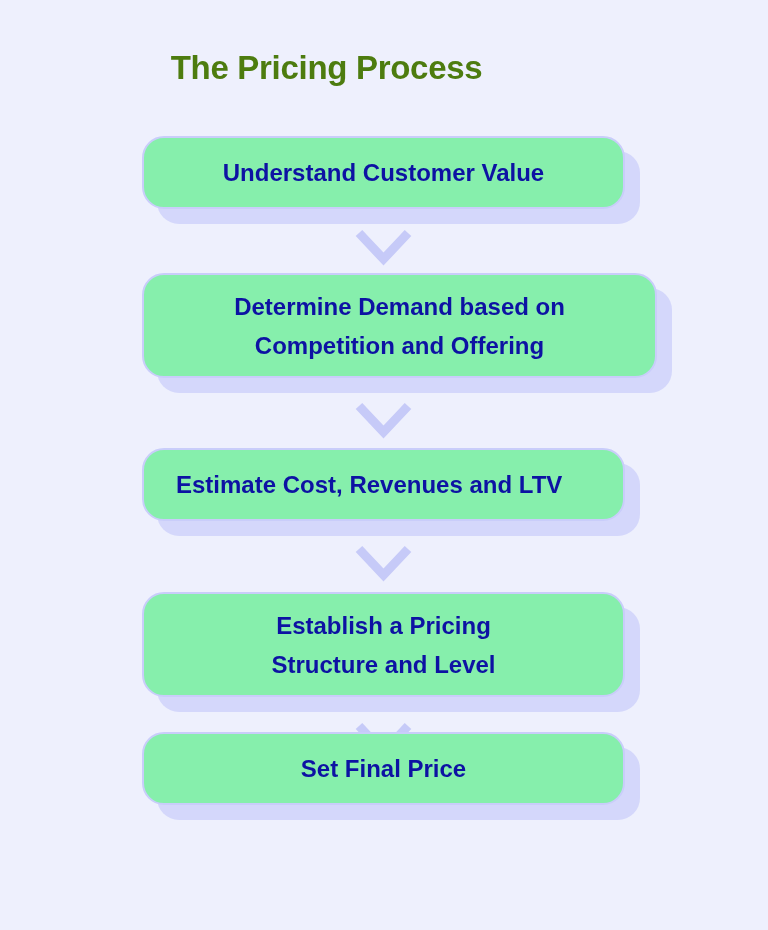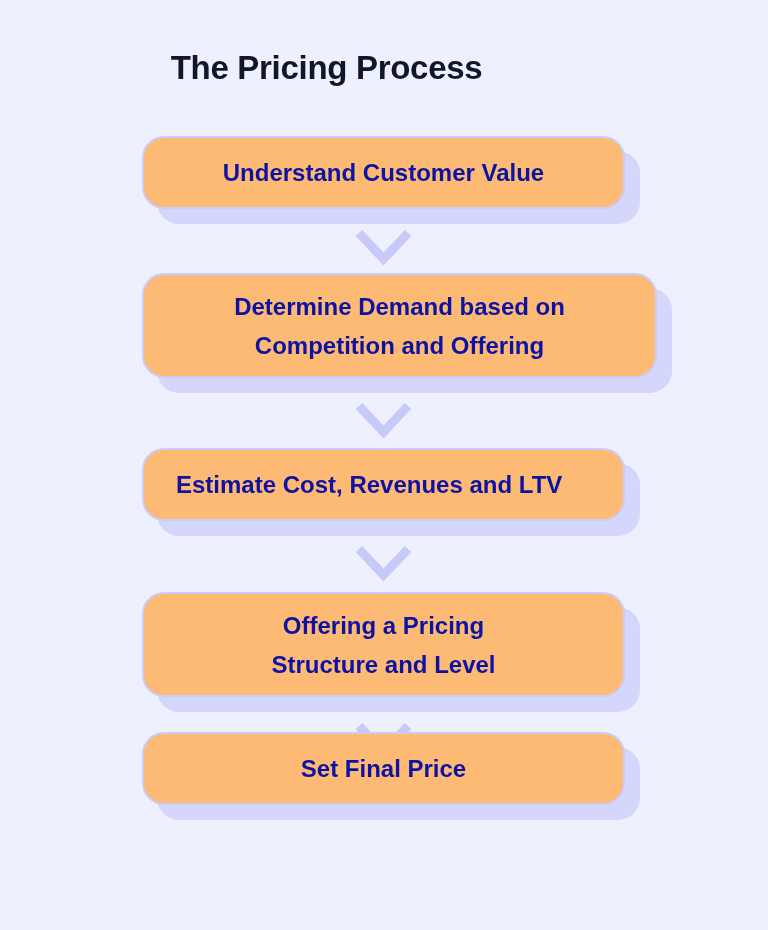--- a/index.html
+++ b/index.html
@@ -13,21 +13,21 @@
       position: relative;
       overflow: hidden;
       font-family: "Liberation Sans", "DejaVu Sans", sans-serif;
     }
     .title {
       position: absolute;
       left: 0;
       top: 48px;
       width: 653px;
       text-align: center;
-      color: #0f172a;
+      color: #4d7c0f;
       font-size: 33px;
       font-weight: bold;
       letter-spacing: -0.3px;
       line-height: 40px;
     }
     .step {
       position: absolute;
       left: 142px;
       width: 483px;
     }
@@ -39,21 +39,21 @@
       bottom: -15px;
       background: #d4d7fb;
       border-radius: 22px;
     }
     .step .box {
       position: absolute;
       left: 0;
       top: 0;
       right: 0;
       bottom: 0;
-      background: #fdba74;
+      background: #86efac;
       border: 2px solid #c9cdfa;
       border-radius: 22px;
       box-sizing: border-box;
       display: flex;
       align-items: center;
       justify-content: center;
       text-align: center;
     }
     .step .label {
       color: #0d12a3;
@@ -111,21 +111,21 @@
 
 <div class="chevron" style="top:545px;">
   <svg width="57" height="38" viewBox="0 0 57 38">
       <polyline points="4,4 28.5,30 53,4" fill="none" stroke="#c6caf8" stroke-width="9" stroke-linecap="butt" stroke-linejoin="miter"></polyline>
     </svg>
 </div>
 
 <div class="step" style="top:592px; height:105px;">
   <div class="shadow"></div>
   <div class="box">
-    <span class="label">Offering a Pricing
+    <span class="label">Establish a Pricing
 Structure and Level</span>
   </div>
 </div>
 
 <div class="chevron" style="top:722px;">
   <svg width="57" height="38" viewBox="0 0 57 38">
       <polyline points="4,4 28.5,30 53,4" fill="none" stroke="#c6caf8" stroke-width="9" stroke-linecap="butt" stroke-linejoin="miter"></polyline>
     </svg>
 </div>
 

